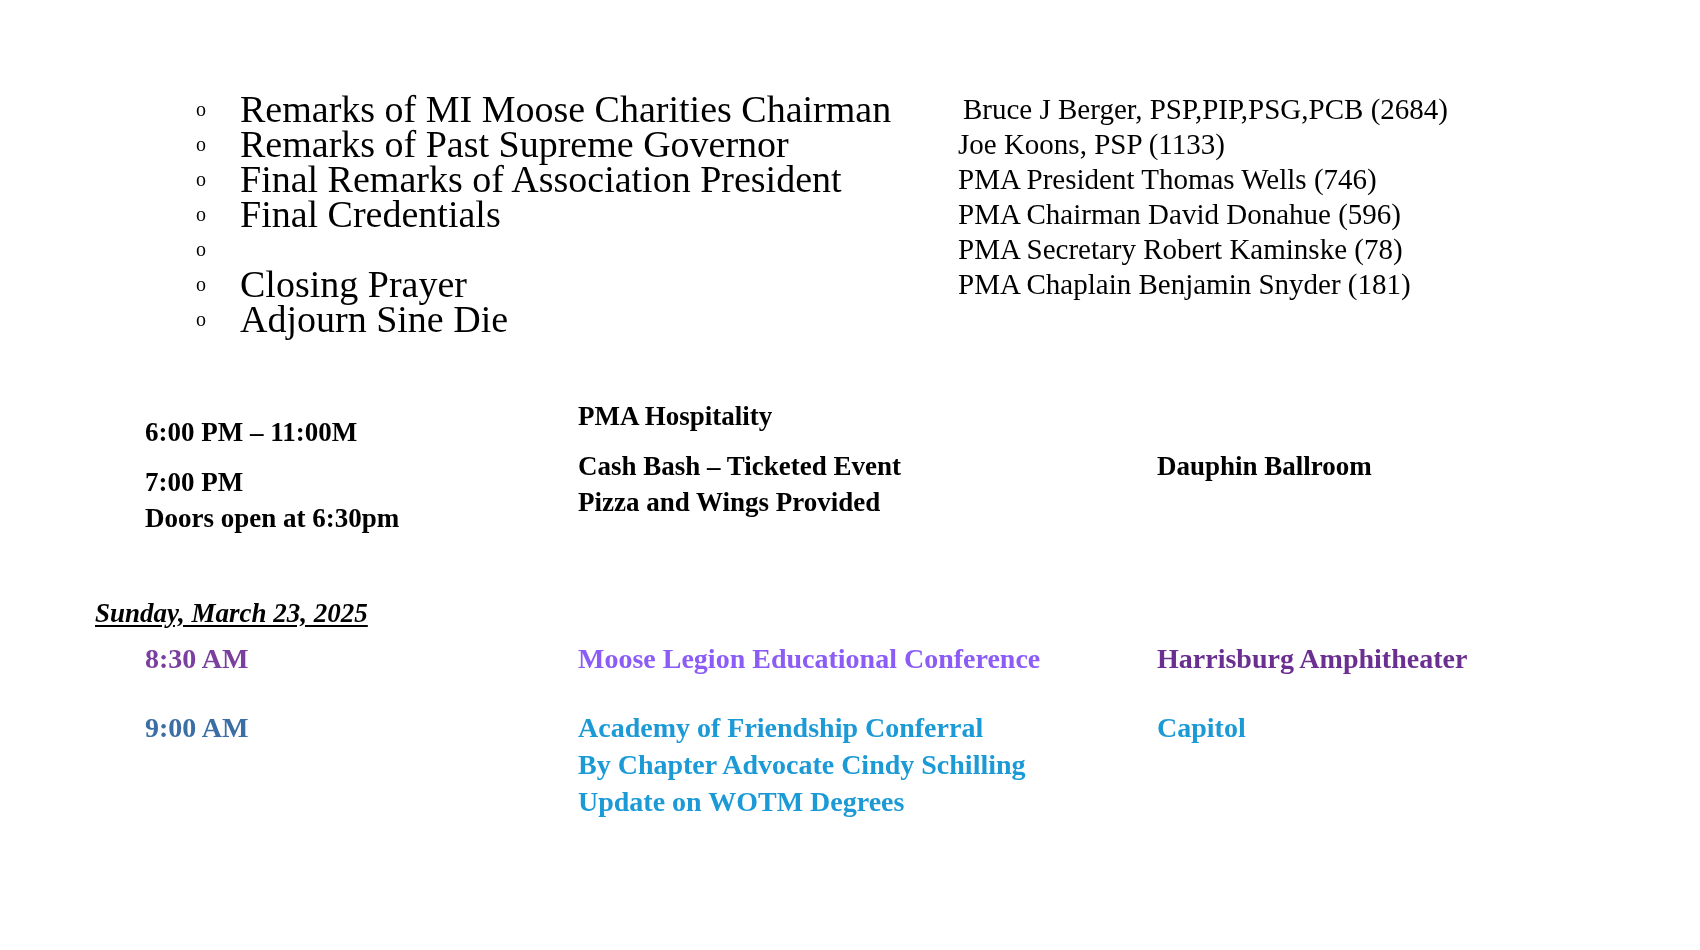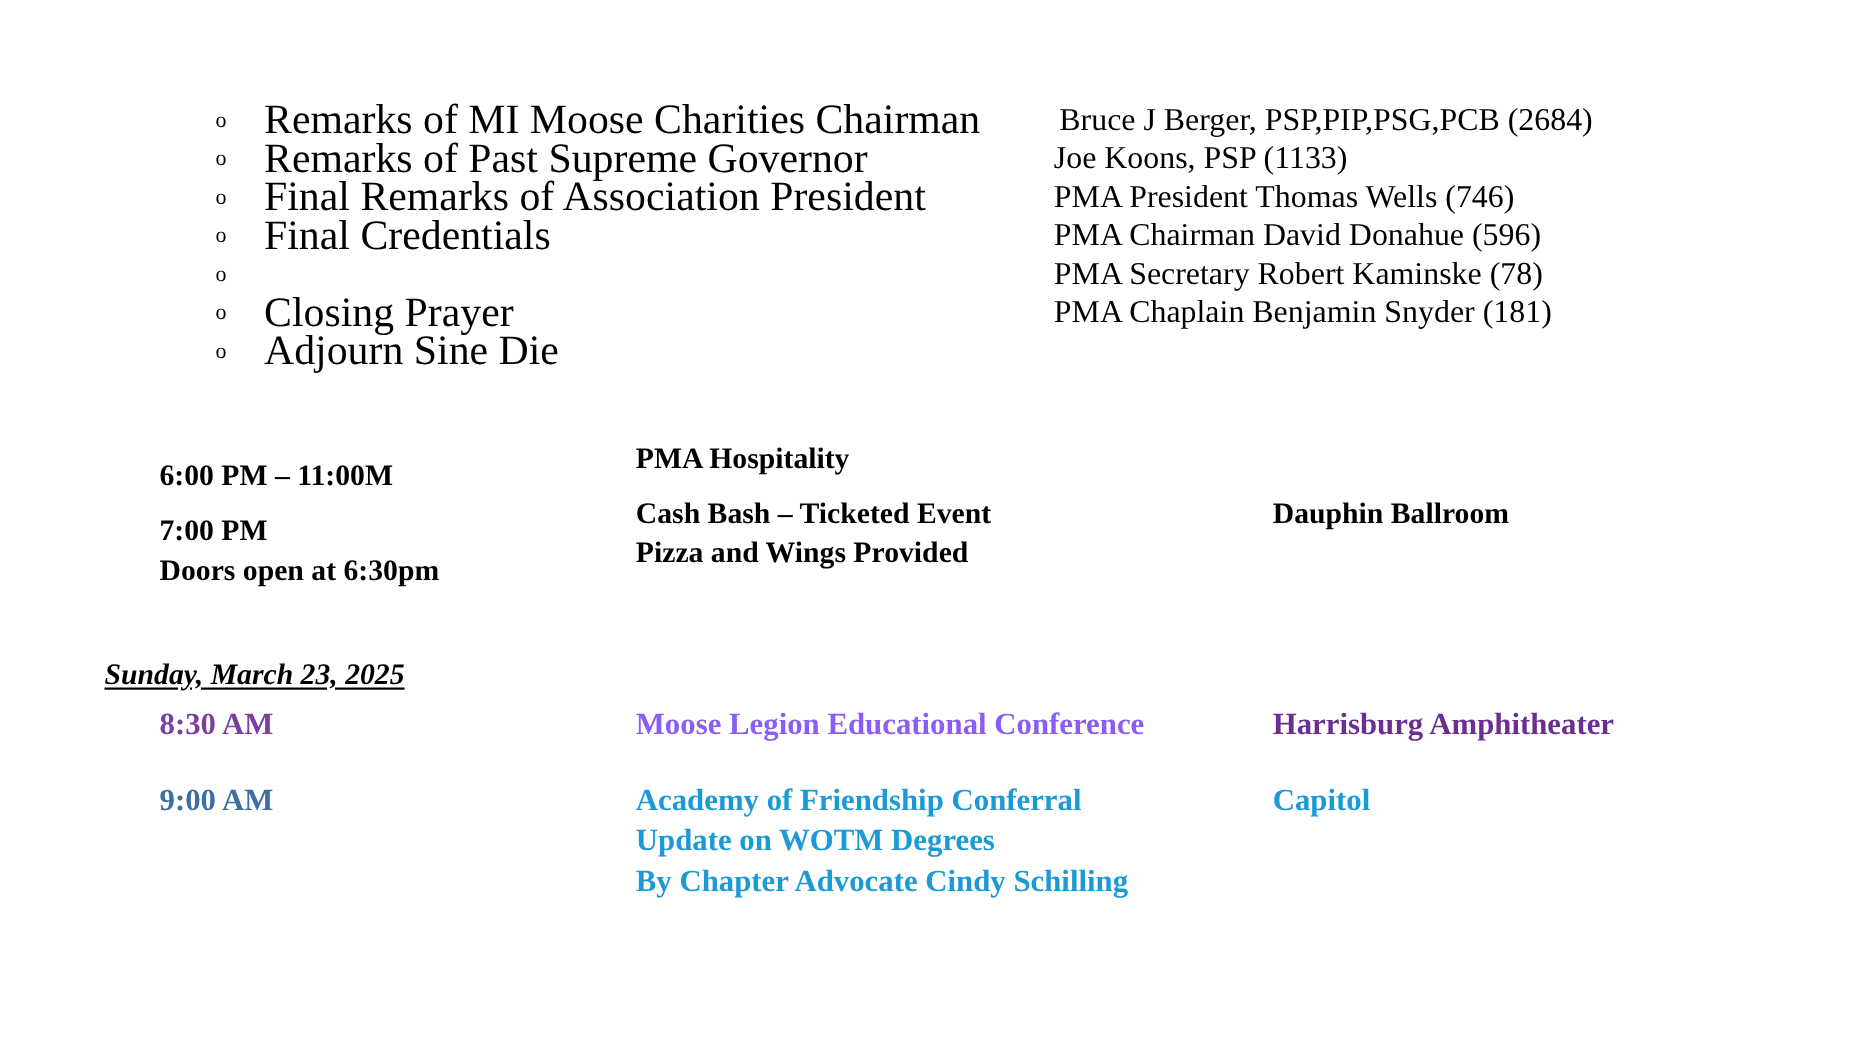--- a/index.html
+++ b/index.html
@@ -215,20 +215,20 @@
         <span class="sun-time" style="color: rgb(123, 63, 160);">8:30 AM</span>
         <span class="sun-event" style="color: #8b5cf6;">Moose Legion Educational Conference</span>
         <span class="sun-place" style="color: rgb(107, 47, 145);">Harrisburg Amphitheater</span>
       </div>
       <div class="sun-row" style="margin-top: 32px;">
         <span class="sun-time" style="color: rgb(58, 110, 165);">9:00 AM</span>
         <span class="sun-event" style="color: rgb(28, 154, 214);">Academy of Friendship Conferral</span>
         <span class="sun-place" style="color: rgb(28, 154, 214);">Capitol</span>
       </div>
       <div class="sun-row">
+        <span class="sun-event" style="color: rgb(28, 154, 214);">By Chapter Advocate Cindy Schilling</span>
+      </div>
+      <div class="sun-row">
         <span class="sun-event" style="color: rgb(28, 154, 214);">Update on WOTM Degrees</span>
       </div>
-      <div class="sun-row">
-        <span class="sun-event" style="color: rgb(28, 154, 214);">By Chapter Advocate Cindy Schilling</span>
-      </div>
     </div>
 
 </div>
 
 </body></html>

